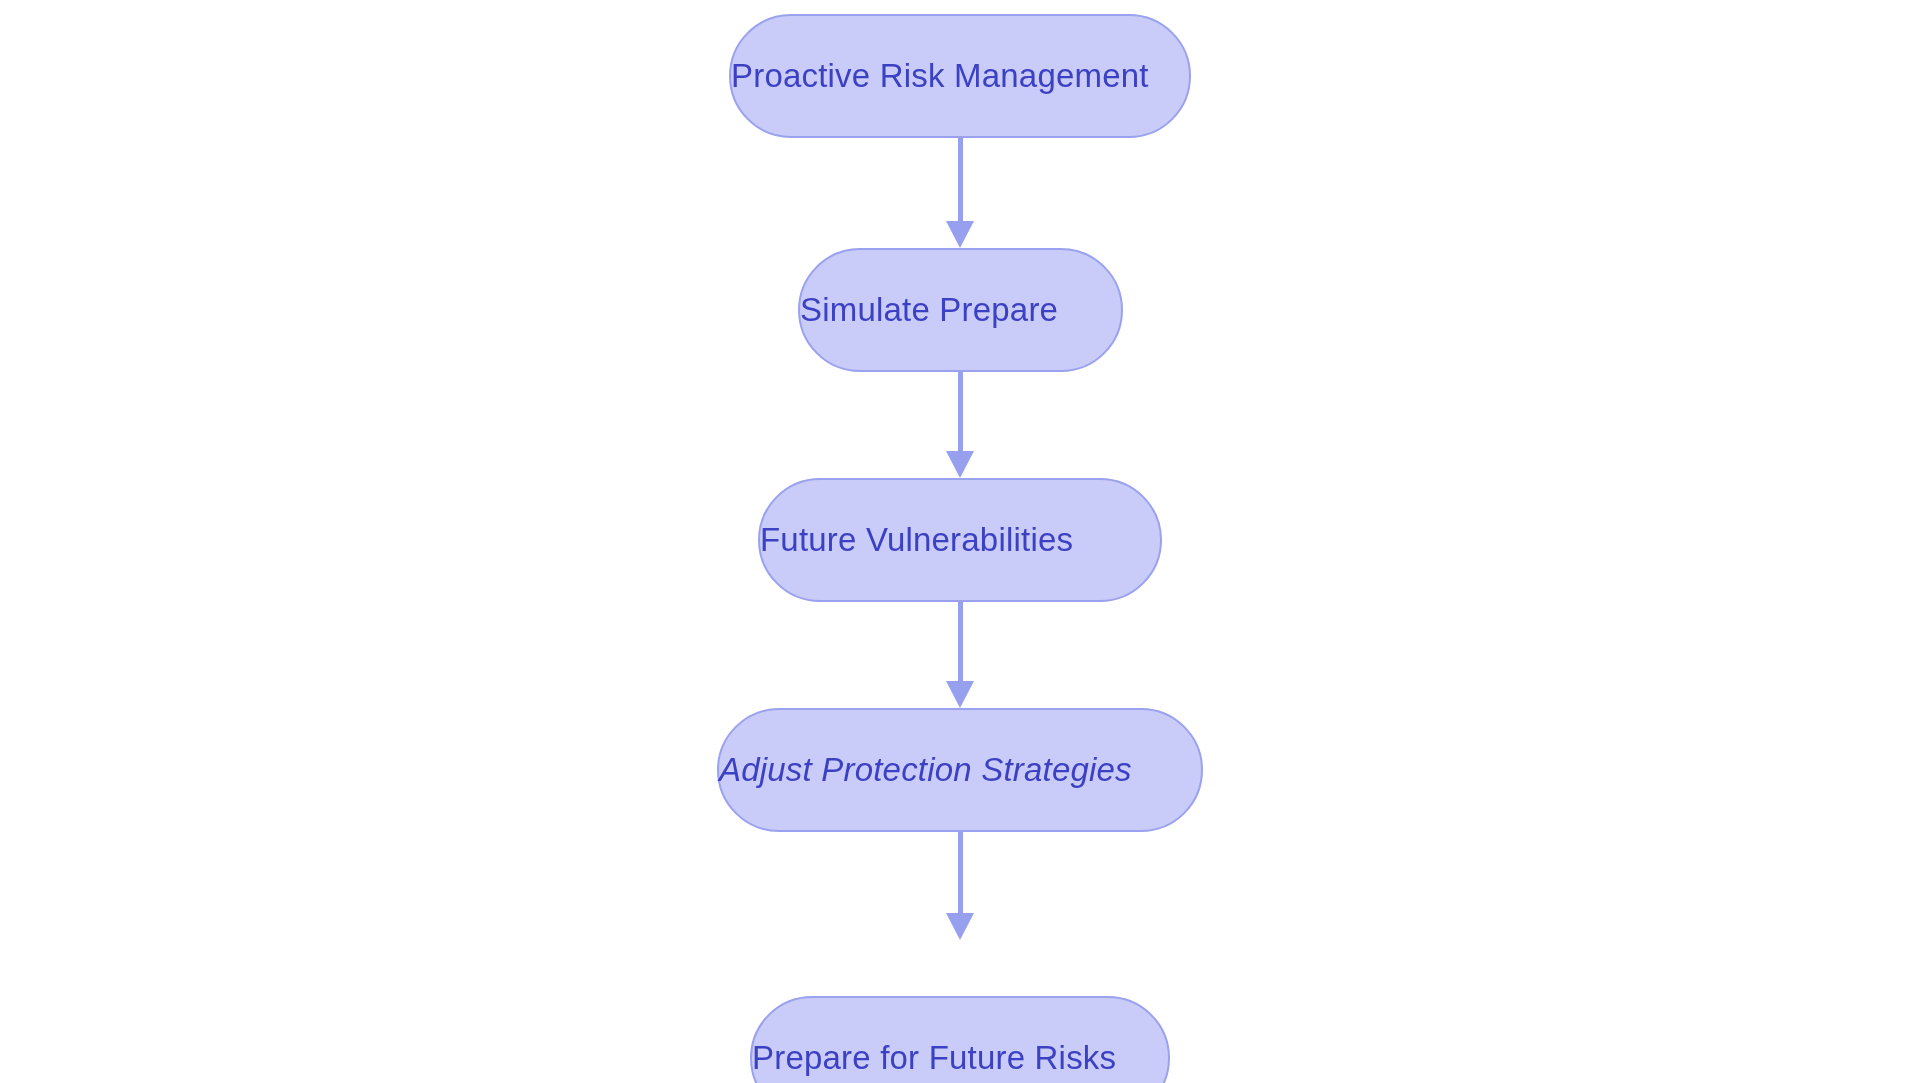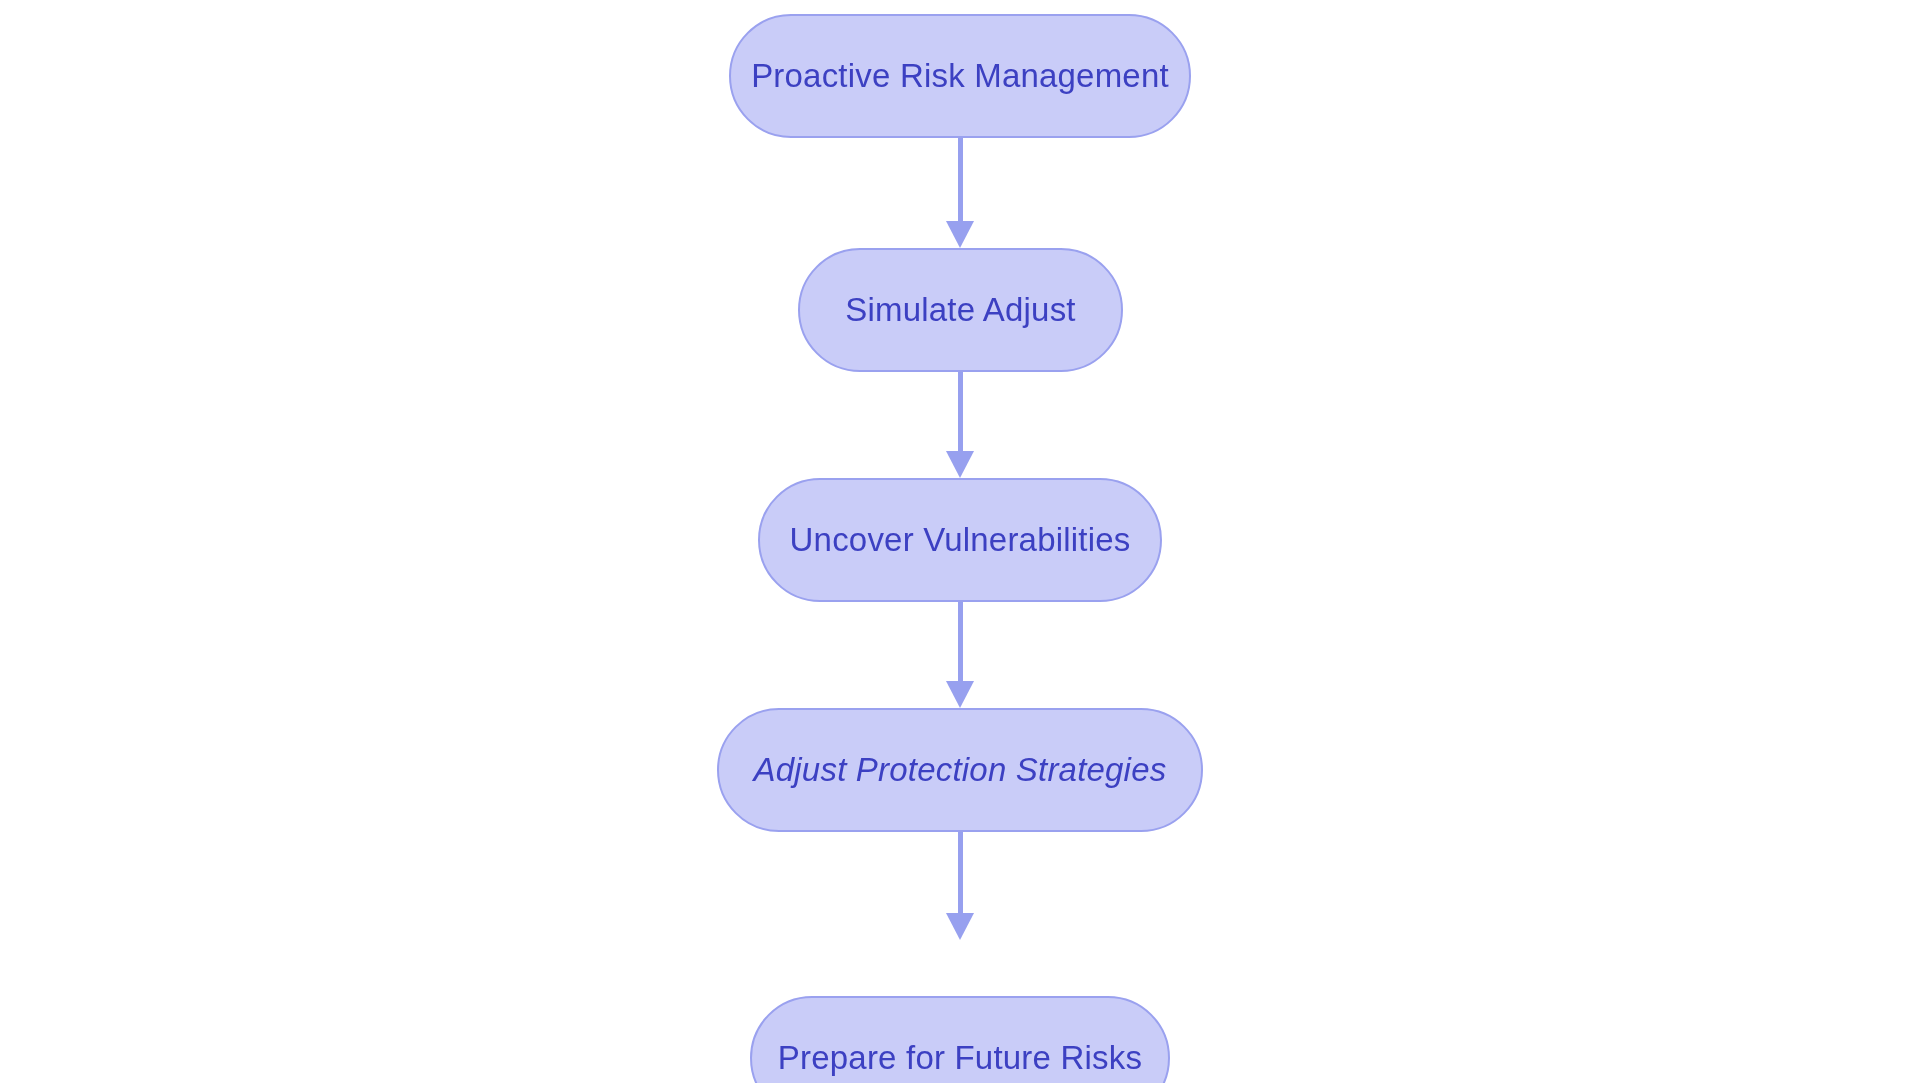--- a/index.html
+++ b/index.html
@@ -20,21 +20,21 @@
     font-family: "Liberation Sans", "DejaVu Sans", sans-serif;
   }
   .node {
     position: absolute;
     height: 124px;
     border-radius: 62px;
     background: var(--node-fill);
     border: 2px solid var(--node-border);
     display: flex;
     align-items: center;
-    justify-content: center;
+    justify-content: flex-start;
   }
   .node-label {
     color: var(--node-text);
     font-size: 33px;
     font-weight: 500;
     letter-spacing: 0.2px;
     white-space: nowrap;
   }
   .n1 { left: 729px; top: 14px;  width: 462px; }
   .n2 { left: 798px; top: 248px; width: 325px; }
@@ -75,30 +75,30 @@
   <div class="node n1">
     <span class="node-label">Proactive Risk Management</span>
   </div>
 
   <div class="edge e1">
     <div class="edge-line"></div>
     <div class="edge-head"></div>
   </div>
 
   <div class="node n2">
-    <span class="node-label">Simulate Adjust</span>
+    <span class="node-label">Simulate Prepare</span>
   </div>
 
   <div class="edge e2">
     <div class="edge-line"></div>
     <div class="edge-head"></div>
   </div>
 
   <div class="node n3">
-    <span class="node-label">Uncover Vulnerabilities</span>
+    <span class="node-label">Future Vulnerabilities</span>
   </div>
 
   <div class="edge e3">
     <div class="edge-line"></div>
     <div class="edge-head"></div>
   </div>
 
   <div class="node n4">
     <span class="node-label">Adjust Protection Strategies</span>
   </div>

